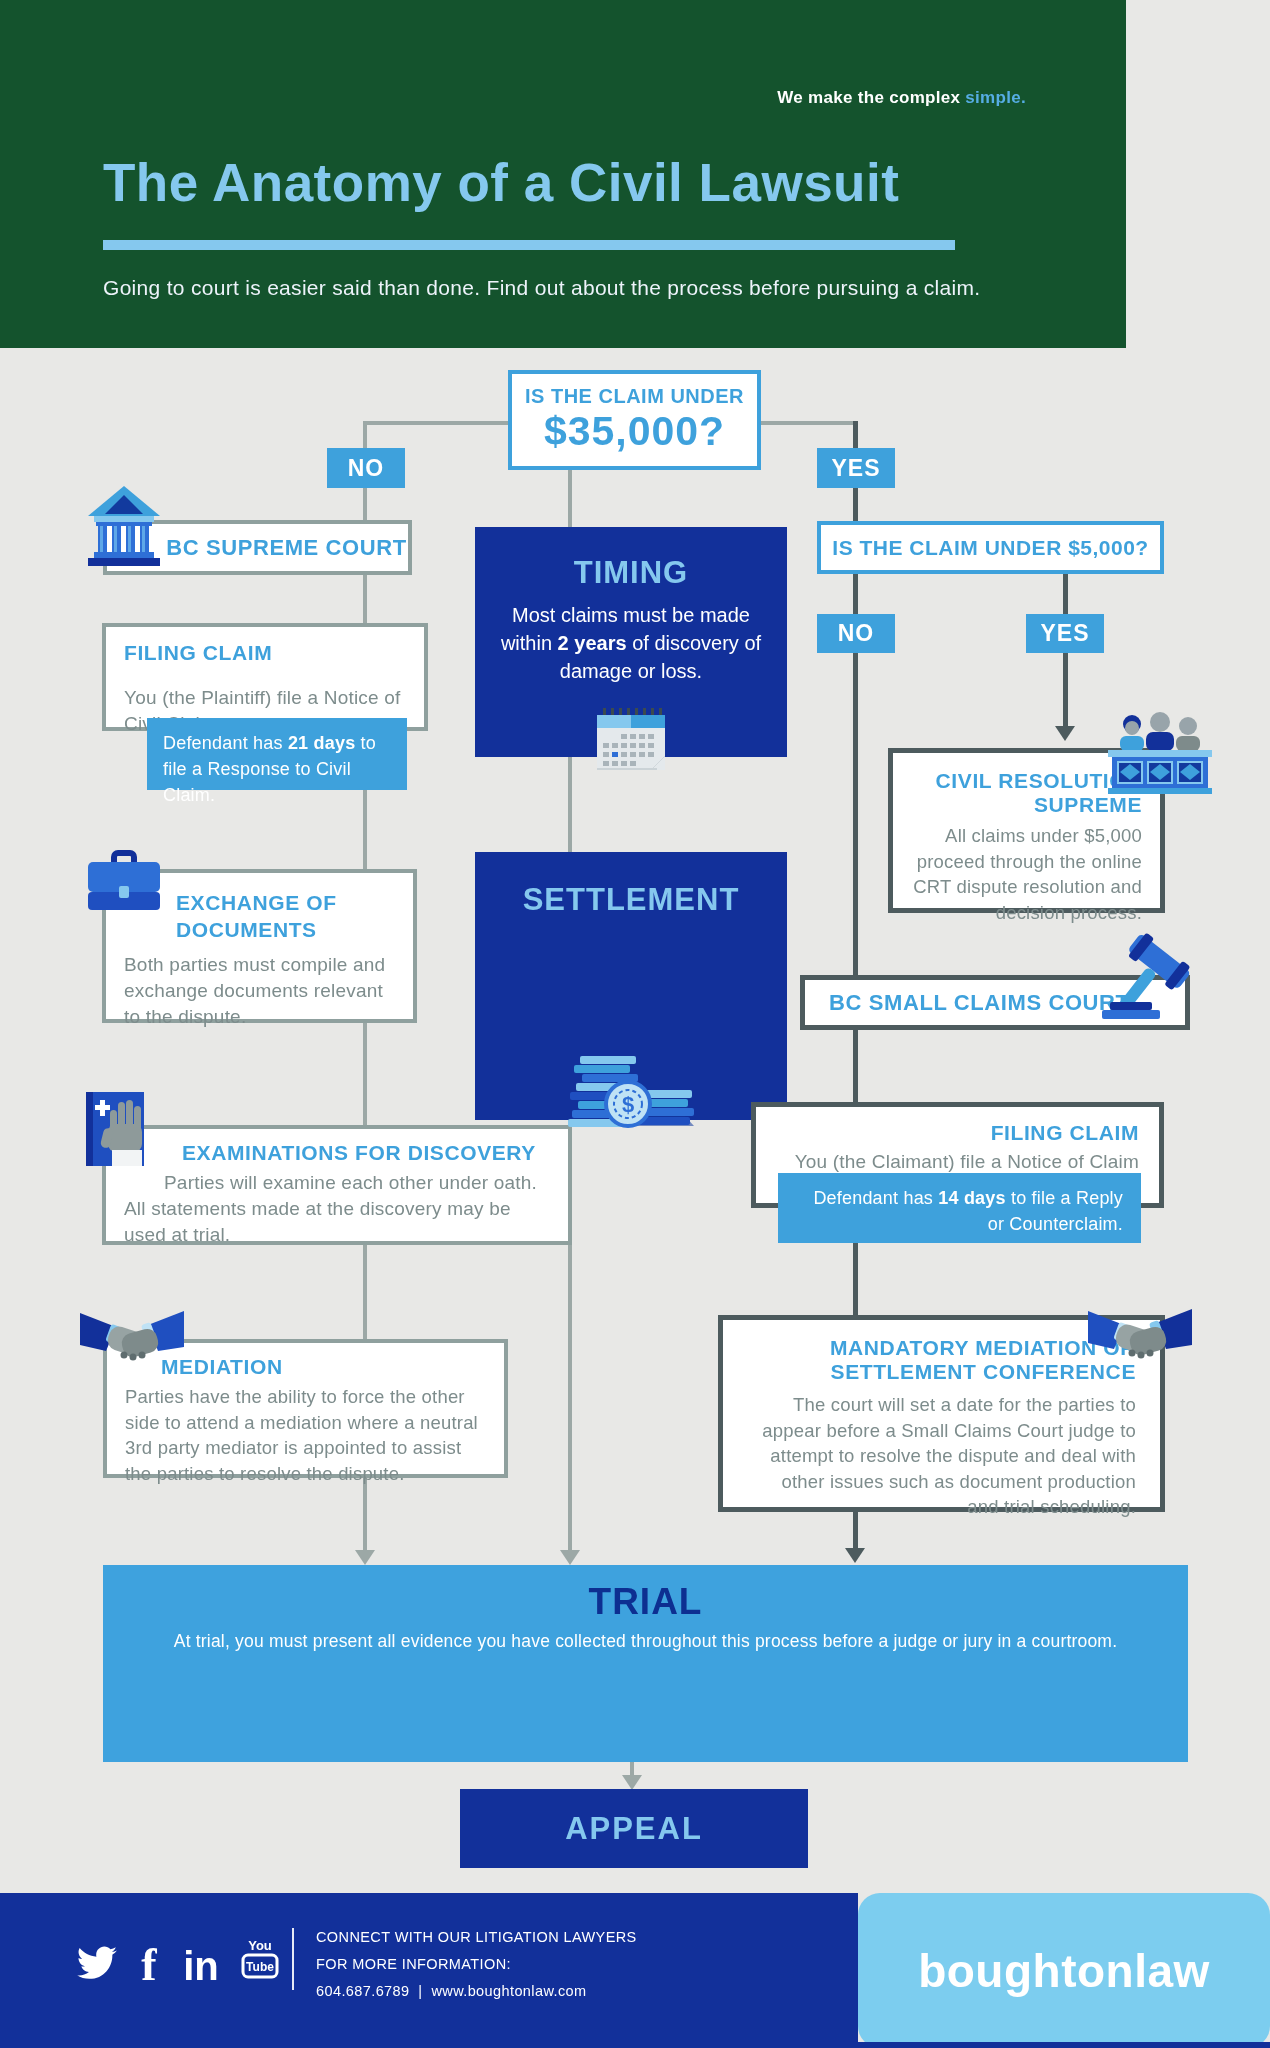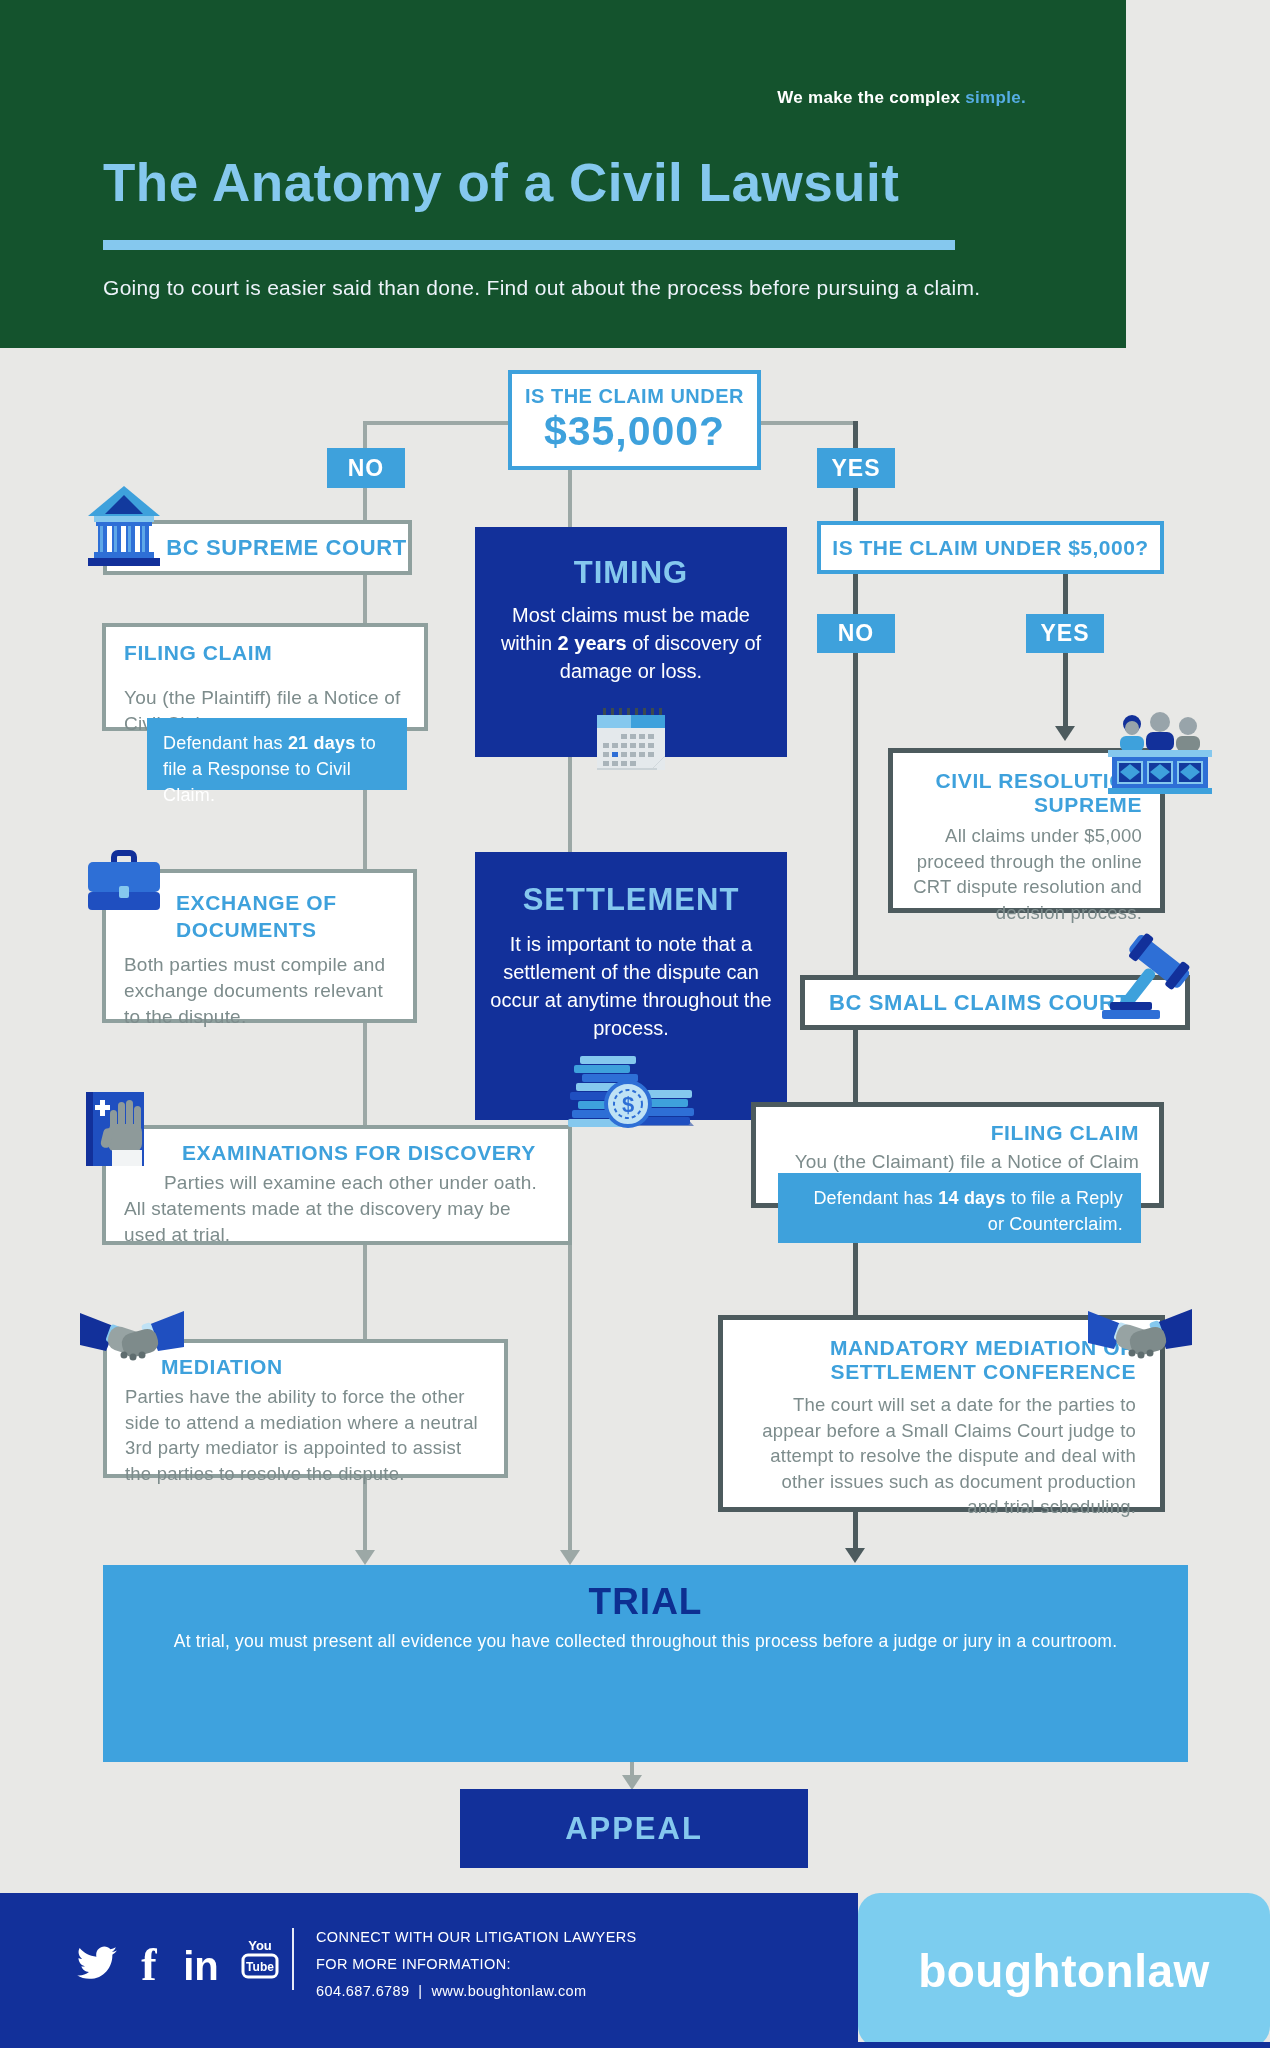--- a/index.html
+++ b/index.html
@@ -202,21 +202,20 @@
         <polygon points="22,54 32,62 22,70 12,62"></polygon>
           <polygon points="52,54 62,62 52,70 42,62"></polygon>
           <polygon points="82,54 92,62 82,70 72,62"></polygon>
       </g>
       <rect x="0" y="78" width="104" height="6" fill="#3EA1DC"></rect>
     </svg>
   </div>
 
   <div class="abs navybox" style="left:475px;top:852px;width:312px;height:268px;">
     <div class="nt" style="margin-top:30px;">SETTLEMENT</div>
-    <div class="nb" style="margin:12px auto 0;width:282px;">It is important to note that a settlement of the dispute can occur at anytime throughout the process.</div>
   </div>
   <div class="abs icon" style="left:566px;top:1052px;width:130px;height:78px;">
     <svg width="130" height="78" viewBox="0 0 130 78">
       <rect x="14" y="4" width="56" height="8" rx="2" fill="#85C8EE"></rect>
       <rect x="8" y="13" width="56" height="8" rx="2" fill="#3EA1DC"></rect>
       <rect x="16" y="22" width="56" height="8" rx="2" fill="#2E6FD6"></rect>
       <rect x="10" y="31" width="56" height="8" rx="2" fill="#85C8EE"></rect>
       <rect x="4" y="40" width="56" height="8" rx="2" fill="#1F4FC0"></rect>
       <rect x="12" y="49" width="56" height="8" rx="2" fill="#3EA1DC"></rect>
       <rect x="6" y="58" width="56" height="8" rx="2" fill="#2E6FD6"></rect>

